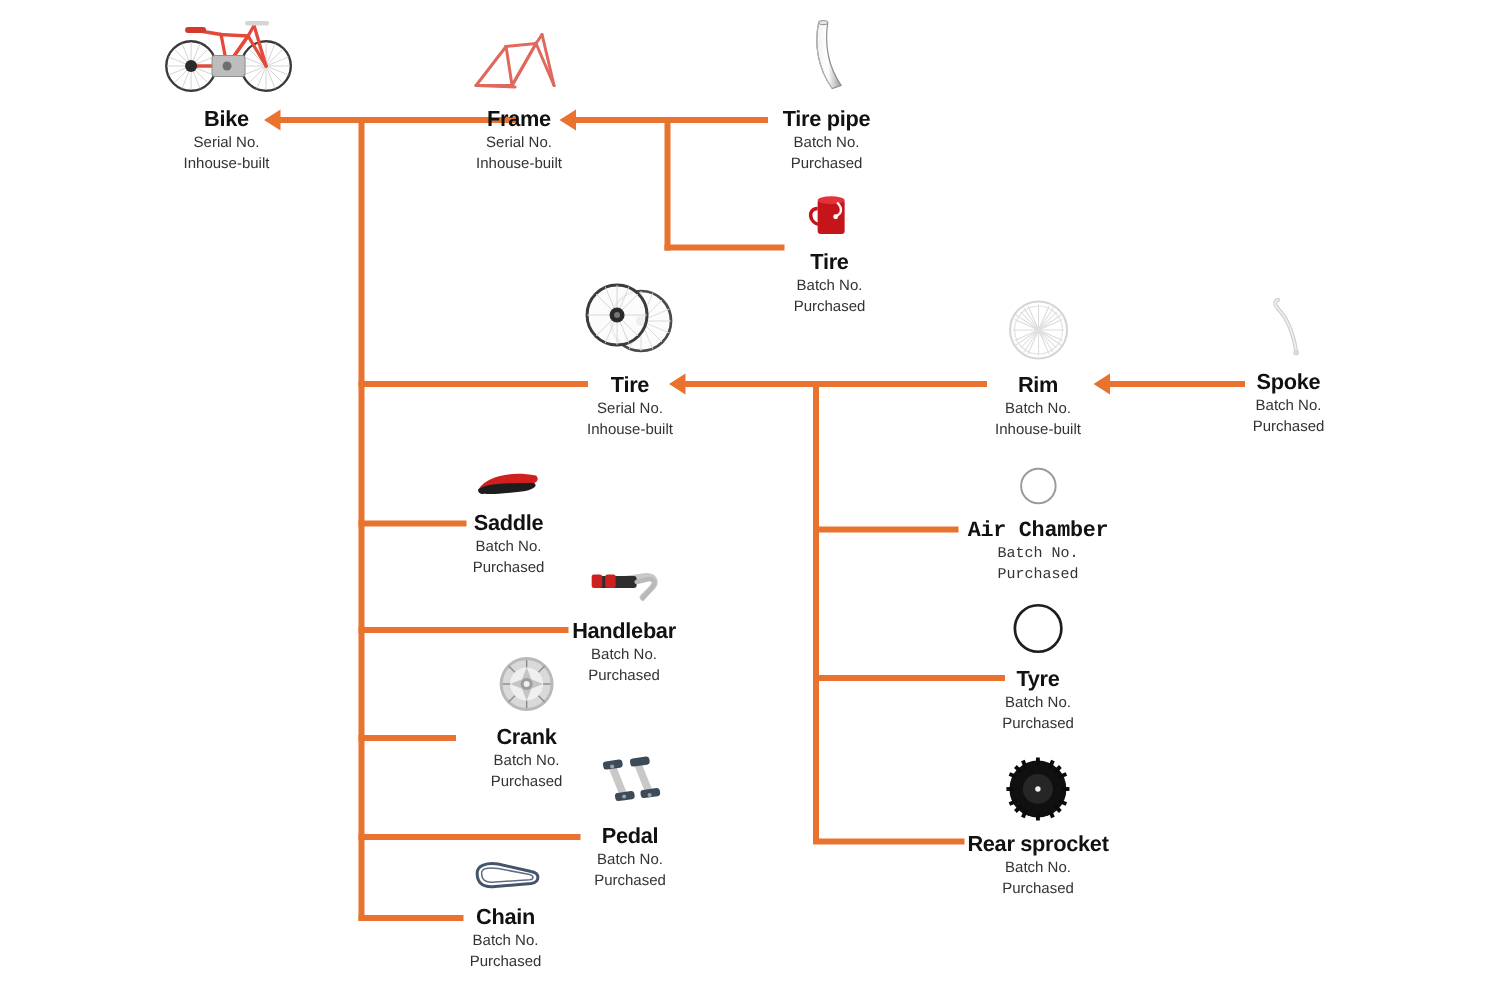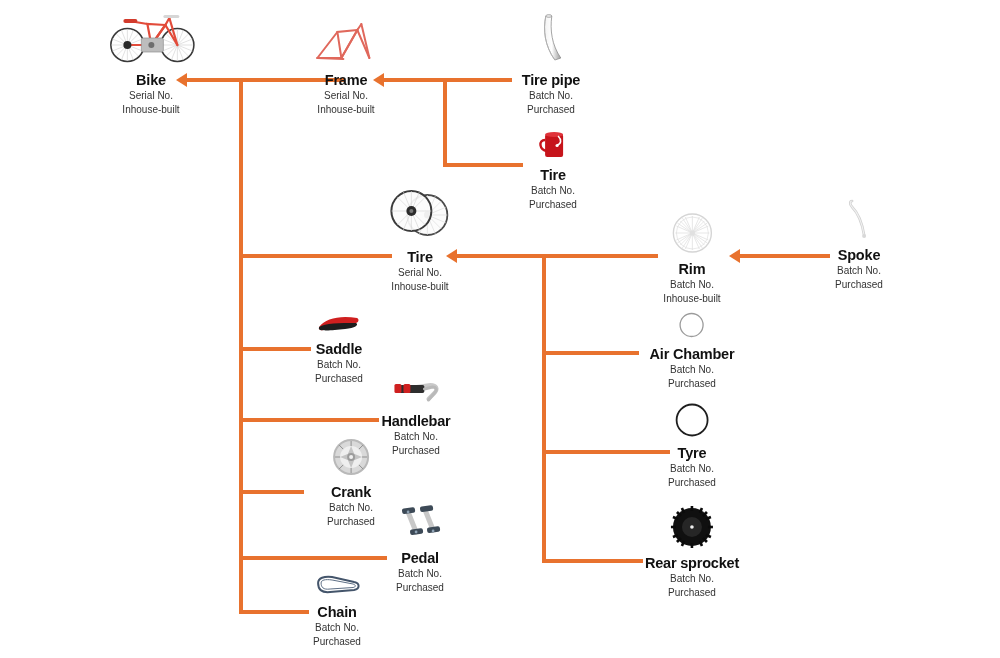--- a/index.html
+++ b/index.html
@@ -205,21 +205,21 @@
           <circle cx="22" cy="26" r="5" fill="#2b2b2b"></circle>
           <circle cx="22" cy="26" r="2" fill="#777"></circle>
         </g>
       </svg>
     </div>
     <div class="title">Tire</div>
     <div class="sub">Serial No.</div>
     <div class="sub">Inhouse-built</div>
   </div>
 
-  <div class="node center" style="left:692px;top:249px;transform:translateX(-50%);margin-top:12px;">
+  <div class="node center" style="left:692px;top:249px;transform:translateX(-50%);">
     <div class="icon">
       <svg width="44" height="44" viewBox="0 0 44 44">
         <circle cx="22" cy="22" r="19" fill="#ffffff" stroke="#d5d5d5" stroke-width="1.4"></circle>
         <circle cx="22" cy="22" r="16" fill="none" stroke="#e3e3e3" stroke-width="0.8"></circle>
         <g stroke="#dcdcdc" stroke-width="0.7">
           <line x1="22" y1="5" x2="22" y2="39"></line>
             <line x1="5" y1="22" x2="39" y2="22"></line>
           <line x1="10" y1="10" x2="34" y2="34"></line>
             <line x1="34" y1="10" x2="10" y2="34"></line>
           <line x1="15" y1="6" x2="29" y2="38"></line>
@@ -257,21 +257,21 @@
       <svg width="48" height="22" viewBox="0 0 48 22">
         <path d="M4 14 C10 5, 26 2, 42 5 C44 6, 44 9, 41 10 C28 11, 14 14, 8 17 C5 18, 3 16, 4 14 Z" fill="#cf1f1f"></path>
         <path d="M4 14 C10 10, 24 10, 41 10 C44 12, 40 15, 30 16 C20 17, 10 18, 8 17 C5 18, 3 16, 4 14 Z" fill="#1d1d1d"></path>
       </svg>
     </div>
     <div class="title">Saddle</div>
     <div class="sub">Batch No.</div>
     <div class="sub">Purchased</div>
   </div>
 
-  <div class="node center" style="left:692px;top:346px;transform:translateX(-50%);">
+  <div class="node center" style="left:692px;top:346px;transform:translateX(-50%);font-family:Liberation Mono, monospace;">
     <div class="icon">
       <svg width="30" height="30" viewBox="0 0 30 30">
         <circle cx="15" cy="15" r="11.5" fill="#ffffff" stroke="#9b9b9b" stroke-width="1.3"></circle>
       </svg>
     </div>
     <div class="title">Air Chamber</div>
     <div class="sub">Batch No.</div>
     <div class="sub">Purchased</div>
   </div>
 

